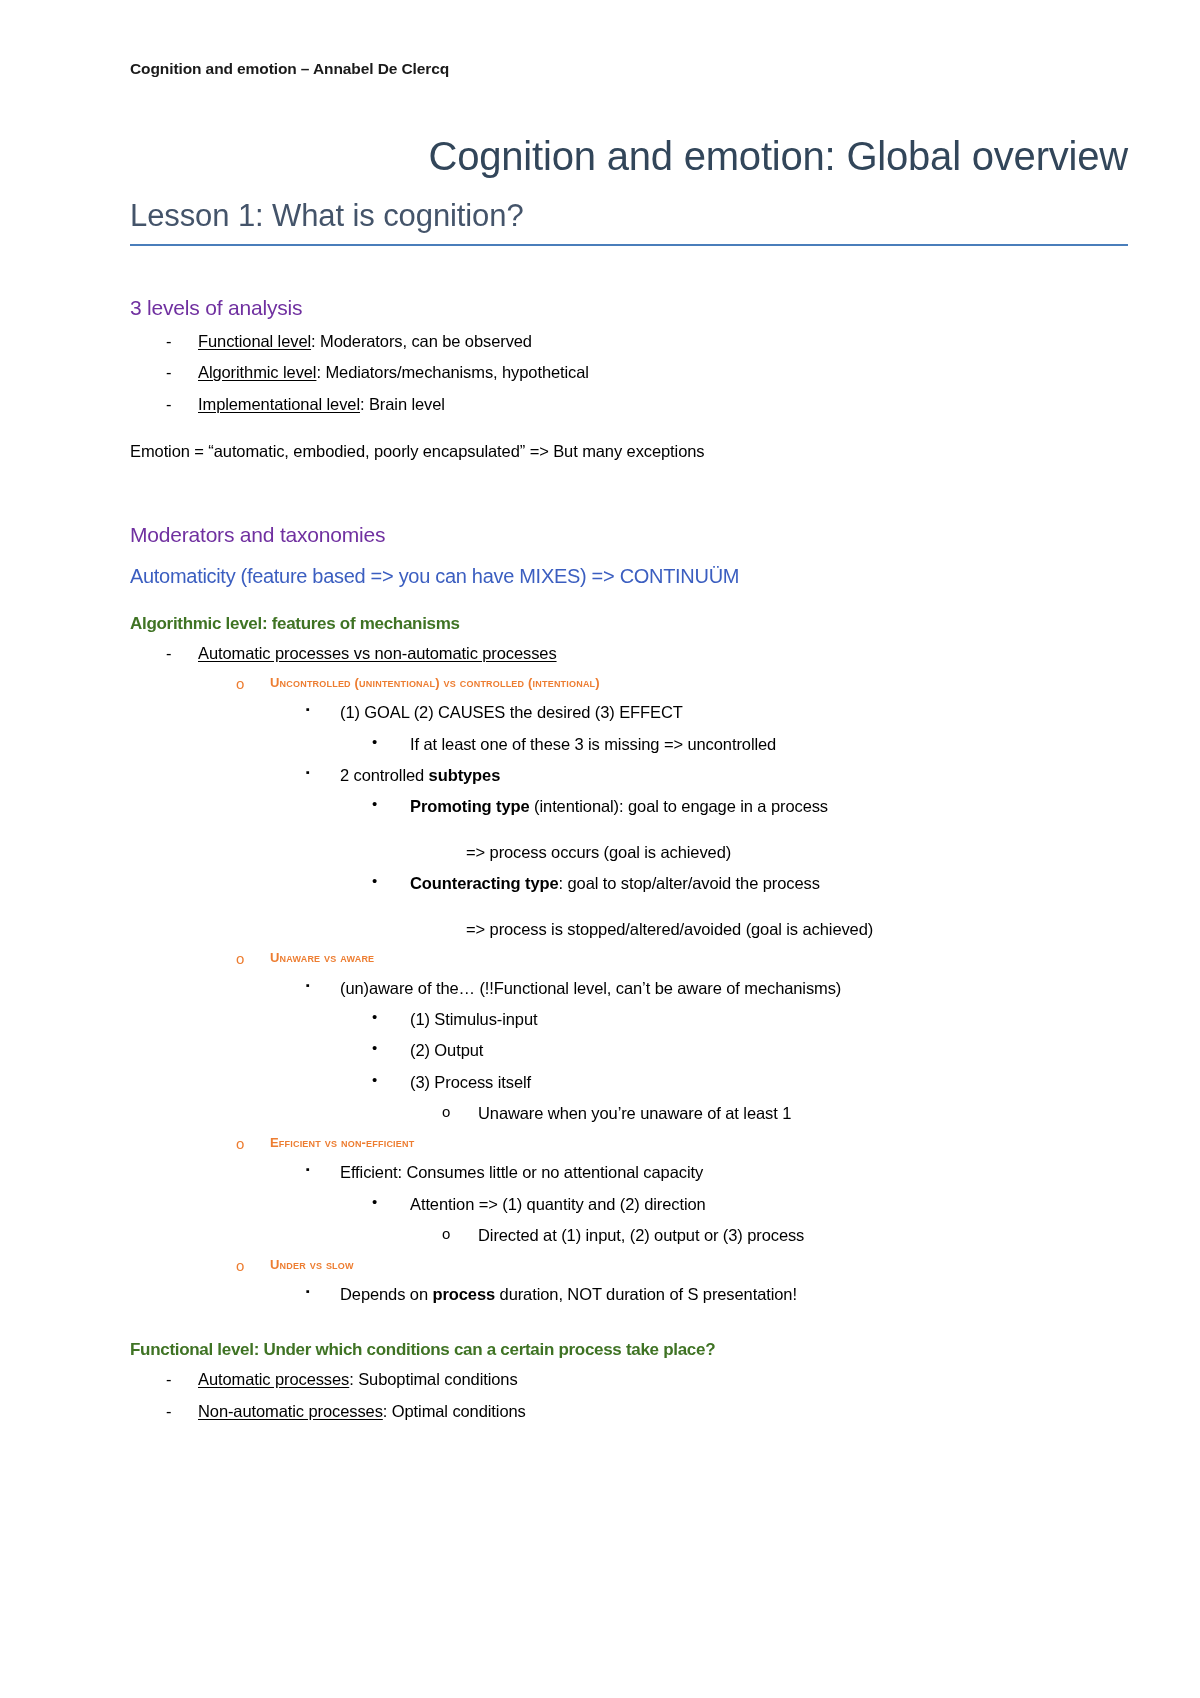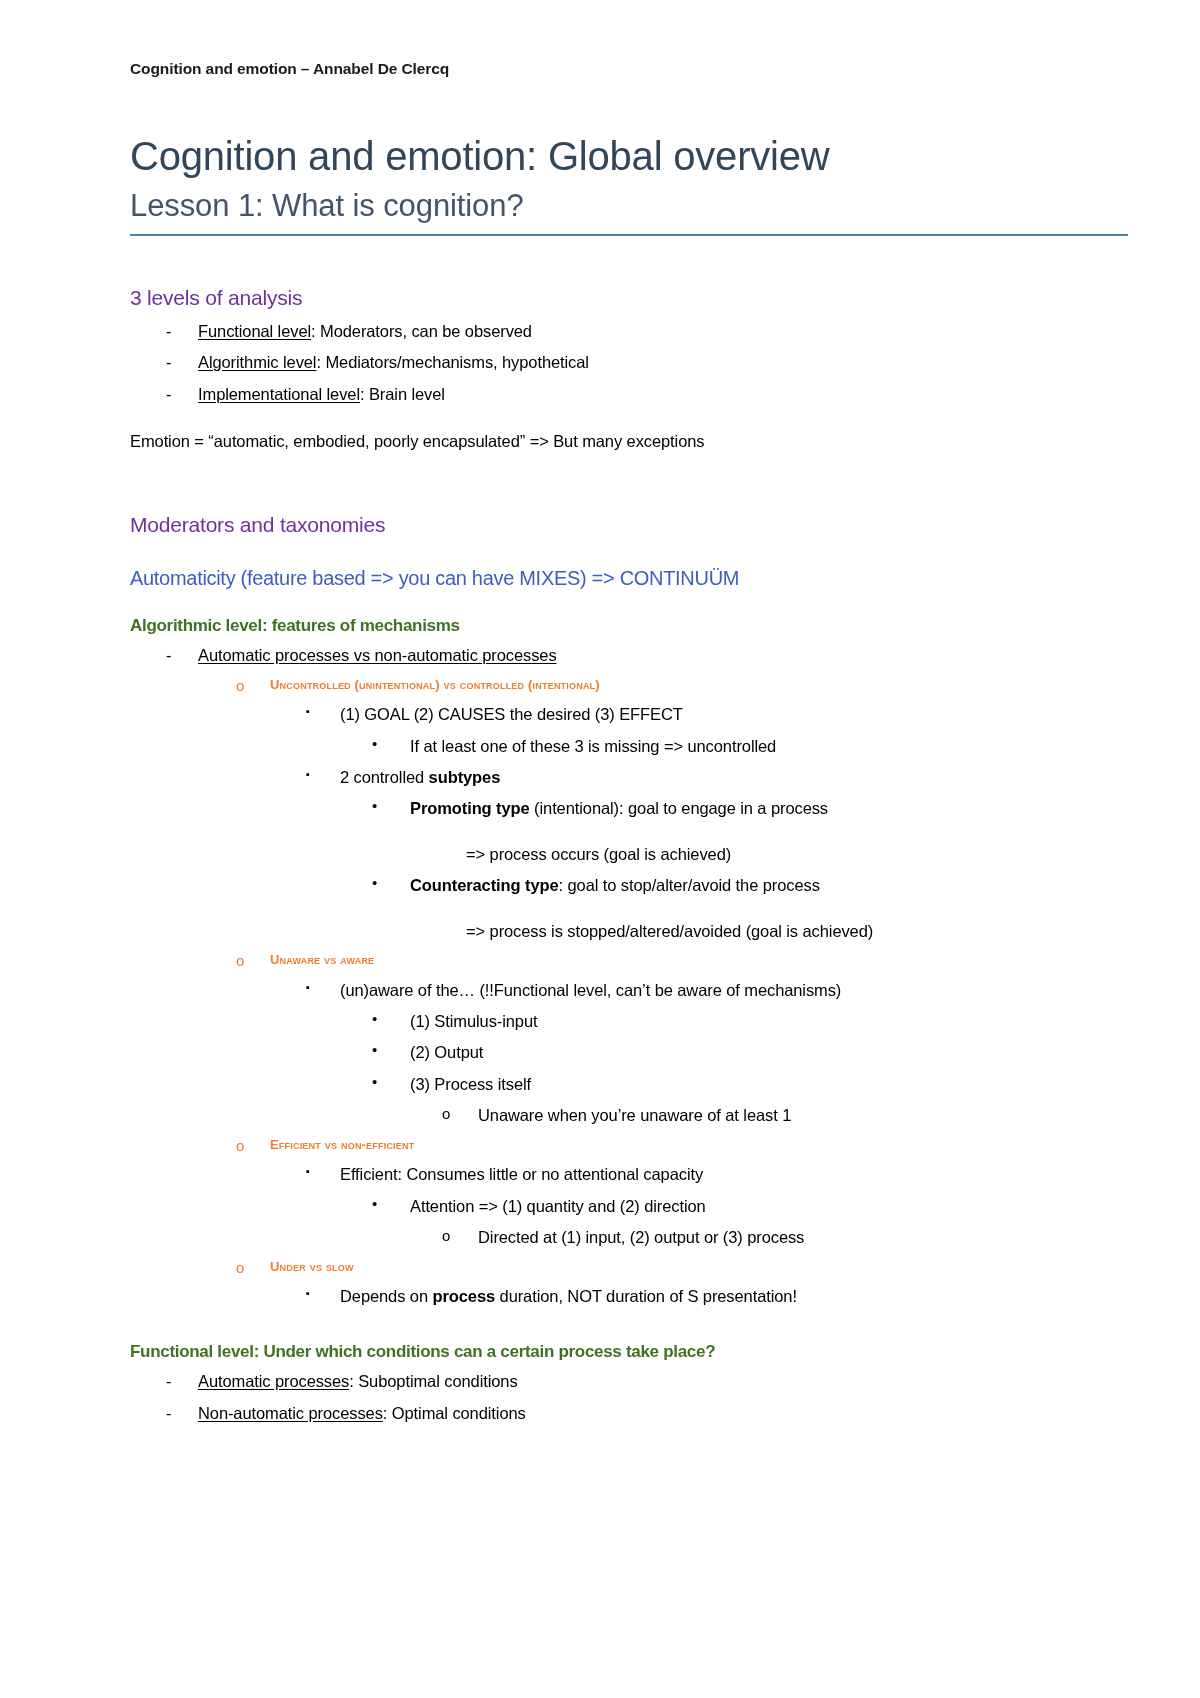--- a/index.html
+++ b/index.html
@@ -27,49 +27,50 @@
     letter-spacing: -0.1px;
     margin: 0 0 56px 0;
   }
   .doc-title {
     font-size: 40px;
     font-weight: 400;
     color: #32465a;
     line-height: 1.12;
     letter-spacing: -0.2px;
     margin: 0;
+    text-align: right;
   }
   .doc-subtitle {
     font-size: 31px;
     font-weight: 400;
     color: #44546a;
     line-height: 1.2;
     letter-spacing: -0.1px;
-    margin: 8px 0 0 0;
+    margin: 18px 0 0 0;
   }
   .title-rule {
     border: none;
     border-top: 2px solid #4a7ebb;
     margin: 10px 0 0 0;
     width: 100%;
   }
 
   
   .h-purple {
     font-size: 21px;
     font-weight: 400;
     color: #7030a0;
     margin: 50px 0 10px 0;
     letter-spacing: -0.2px;
   }
   .h-blue {
     font-size: 20px;
     font-weight: 400;
     color: #3b5ec0;
-    margin: 30px 0 10px 0;
+    margin: 18px 0 10px 0;
     letter-spacing: -0.3px;
   }
   .h-green {
     font-size: 17px;
     font-weight: bold;
     color: #3f7324;
     margin: 26px 0 4px 0;
     letter-spacing: -0.3px;
   }
 

